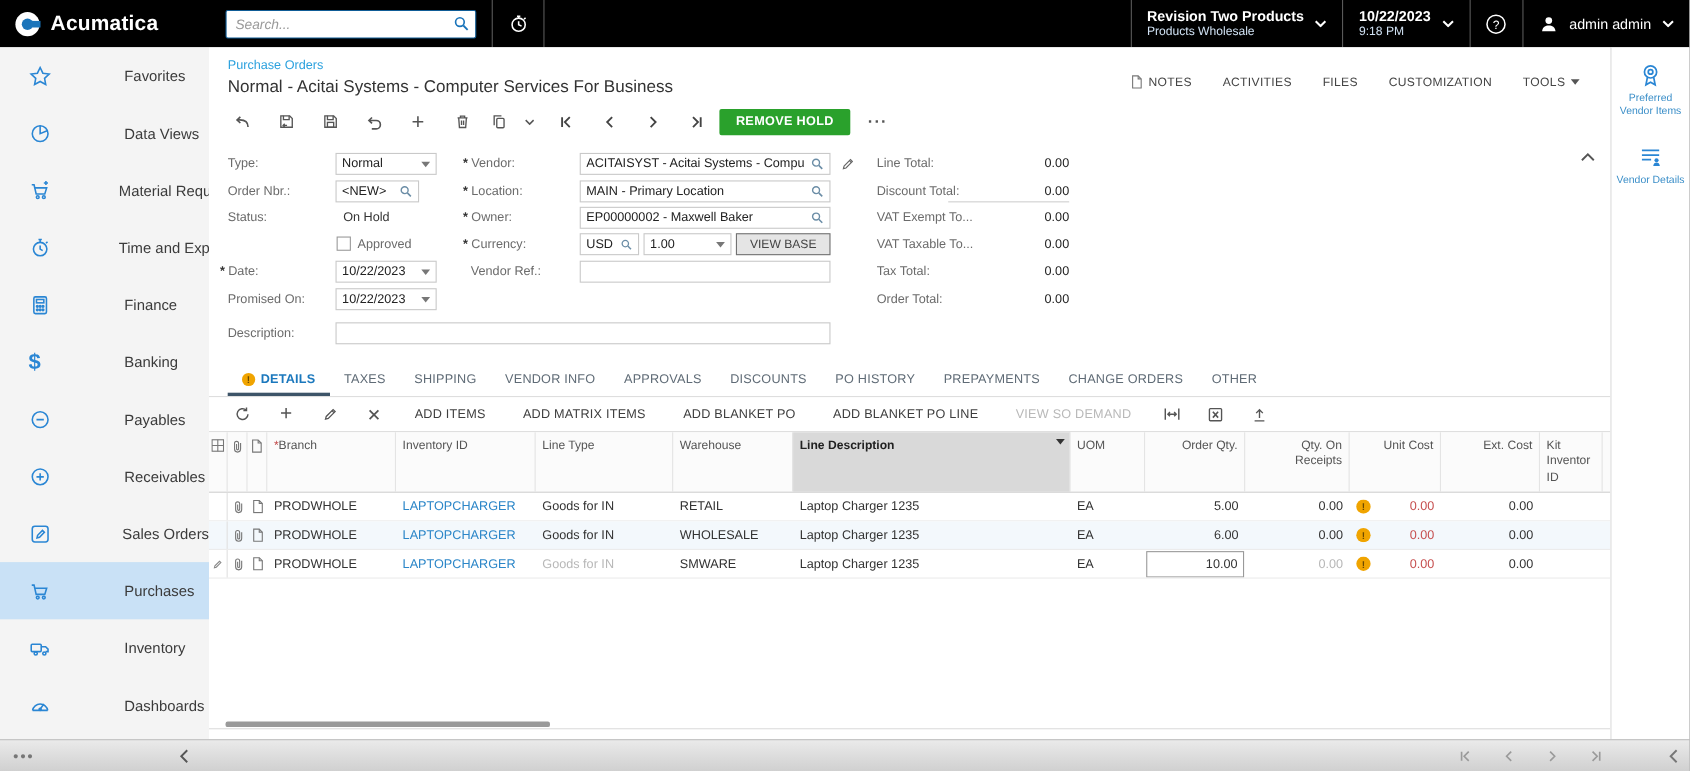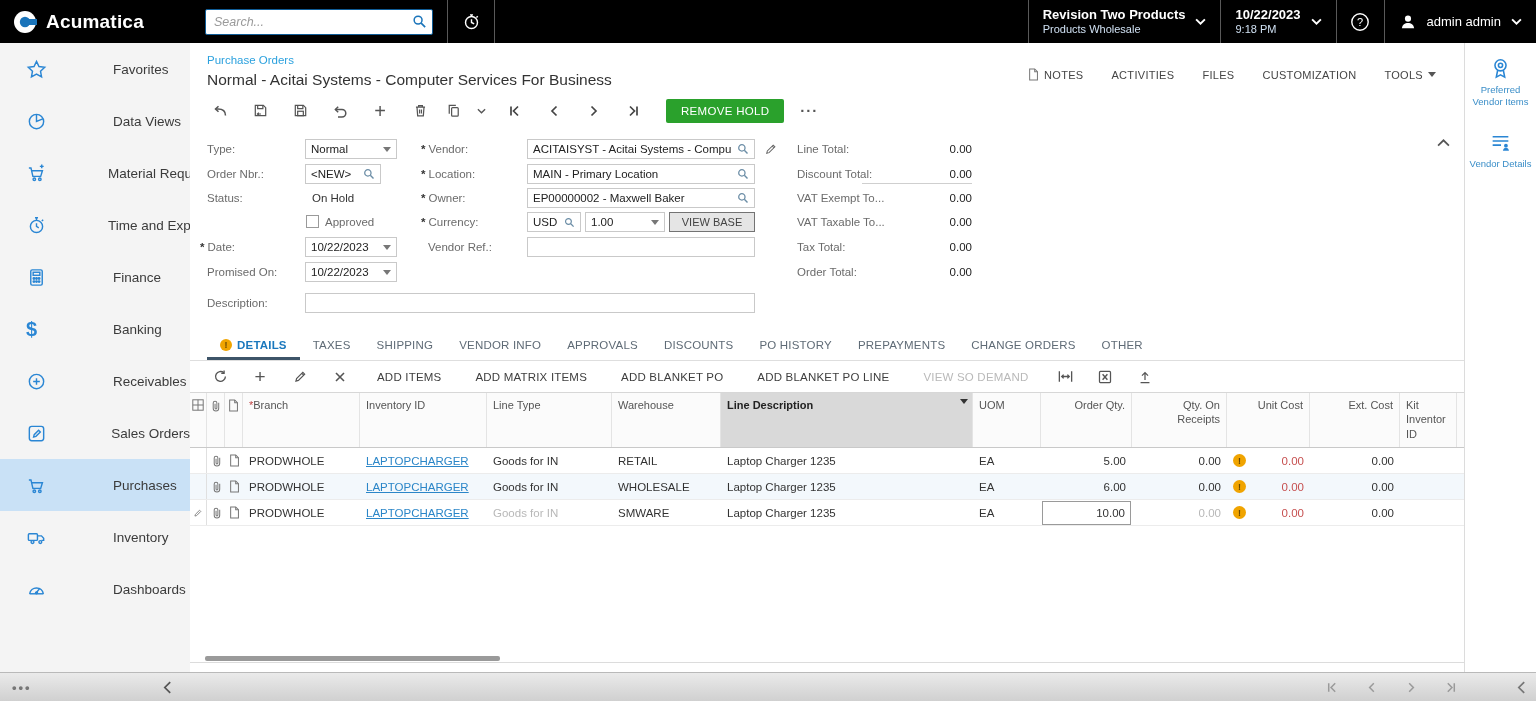--- a/index.html
+++ b/index.html
@@ -46,21 +46,21 @@
   .page-title{font-size:15.5px;color:#333;margin-top:3px;white-space:nowrap;}
   .ph-menu{display:flex;gap:0;margin-top:7px;}
   .ph-link{display:flex;align-items:center;gap:5px;font-size:11px;color:#454545;letter-spacing:.3px;padding:0 14px;cursor:pointer;white-space:nowrap;}
   .caret-dn{width:0;height:0;border-left:4px solid transparent;border-right:4px solid transparent;border-top:5px solid #555;display:inline-block;}
 
   .toolbar{height:37px;display:flex;align-items:center;padding-left:10px;}
   .t-btn{width:40px;display:flex;justify-content:center;align-items:center;color:#555;cursor:pointer;line-height:0;}
   .t-btn.narrow{width:26px;}
   .t-plus{font-size:20px;color:#555;line-height:1;}
   .chev-tiny{margin-left:2px;}
-  .btn-primary{margin-left:12px;background:#2aa12c;color:#fff;border:none;font-family:inherit;font-size:11.5px;font-weight:normal;letter-spacing:.3px;padding:6px 15px;border-radius:2px;cursor:pointer;}
+  .btn-primary{background:#2aa12c;color:#fff;border:none;font-family:inherit;font-size:11.5px;font-weight:bold;letter-spacing:.3px;padding:6px 15px;border-radius:2px;cursor:pointer;}
   .t-more{margin-left:16px;color:#555;font-size:15px;font-weight:bold;letter-spacing:1px;cursor:pointer;}
 
   
   .form-area{position:relative;height:203px;font-size:11.5px;color:#6b6b6b;}
   .flabel{position:absolute;padding-top:4px;white-space:nowrap;}
   .req{color:#333;font-weight:bold;margin-right:3px;}
   .ctrl{position:absolute;height:20px;border:1px solid #c9c9c9;background:#fff;color:#222;display:flex;align-items:center;padding:0 5px;cursor:pointer;}
   .ctrl .val{flex:1;white-space:nowrap;overflow:hidden;}
   .ctrl .sel-caret{width:0;height:0;border-left:4px solid transparent;border-right:4px solid transparent;border-top:5px solid #777;margin-left:4px;flex:none;}
   .ctrl.inputbox{cursor:text;}
@@ -97,21 +97,21 @@
   .gh-cell.icon-c{display:flex;justify-content:center;padding:6px 0 0;}
   .gh-cell.rt{text-align:right;}
   .gh-cell.selected{background:#d9d9d9;font-weight:bold;color:#222;position:relative;}
   .sort-caret{position:absolute;right:4px;top:6px;width:0;height:0;border-left:4px solid transparent;border-right:4px solid transparent;border-top:5px solid #333;}
   .g-row{display:flex;height:26px;align-items:center;border-bottom:1px solid #ececec;font-size:11.5px;color:#333;cursor:pointer;background:#fff;}
   .g-row.alt{background:#f3f8fc;}
   .gc{padding:0 6px;white-space:nowrap;overflow:hidden;}
   .gc.sel{height:100%;border-right:1px solid #e0e0e0;display:flex;align-items:center;justify-content:center;padding:0;color:#888;line-height:0;}
   .gc.icon-c{display:flex;justify-content:center;padding:0;line-height:0;}
   .gc.rt{text-align:right;}
-  .glink{color:#2b86c8;text-decoration:underline;cursor:pointer;}
+  .glink{color:#2b86c8;cursor:pointer;}
   .muted{color:#b8b8b8;}
   .redval{color:#c65050;}
   .unitcost{display:flex;align-items:center;}
   .unitcost .redval{margin-left:auto;}
   .warn-sm{width:13px;height:13px;border-radius:50%;background:#f0a400;color:#6b4a00;font-size:9px;font-weight:bold;display:flex;align-items:center;justify-content:center;flex:none;}
   .qty-edit{border:1px solid #9a9a9a;background:#fff;height:24px;width:100%;display:flex;align-items:center;justify-content:flex-end;padding-right:5px;}
   .g-bottomline{position:absolute;left:0;right:0;bottom:8px;border-top:1px solid #dcdcdc;}
   .hthumb{position:absolute;left:15px;bottom:10px;width:295px;height:5px;background:#9a9a9a;border-radius:2px;cursor:pointer;}
 
   
@@ -248,20 +248,29 @@
             <circle cx="13.7" cy="15.3" r=".8" fill="#2a86d4"></circle>
           </svg>
         </span>
     <span class="sb-label">Finance</span>
   </div>
   <div class="sb-item ">
     <span class="sb-icon">
           <span class="sb-glyph">$</span>
         </span>
     <span class="sb-label">Banking</span>
+  </div>
+  <div class="sb-item ">
+    <span class="sb-icon">
+          <svg width="21" height="21" viewBox="0 0 22 22" fill="none" stroke="#2a86d4" stroke-width="1.5">
+            <circle cx="11" cy="11" r="7.5"></circle>
+            <path d="M7.5 11 h7"></path>
+          </svg>
+        </span>
+    <span class="sb-label">Payables</span>
   </div>
   <div class="sb-item ">
     <span class="sb-icon">
           <svg width="21" height="21" viewBox="0 0 22 22" fill="none" stroke="#2a86d4" stroke-width="1.5">
             <circle cx="11" cy="11" r="7.5"></circle>
             <path d="M7.5 11 h7 M11 7.5 v7"></path>
           </svg>
         </span>
     <span class="sb-label">Receivables</span>
   </div>

